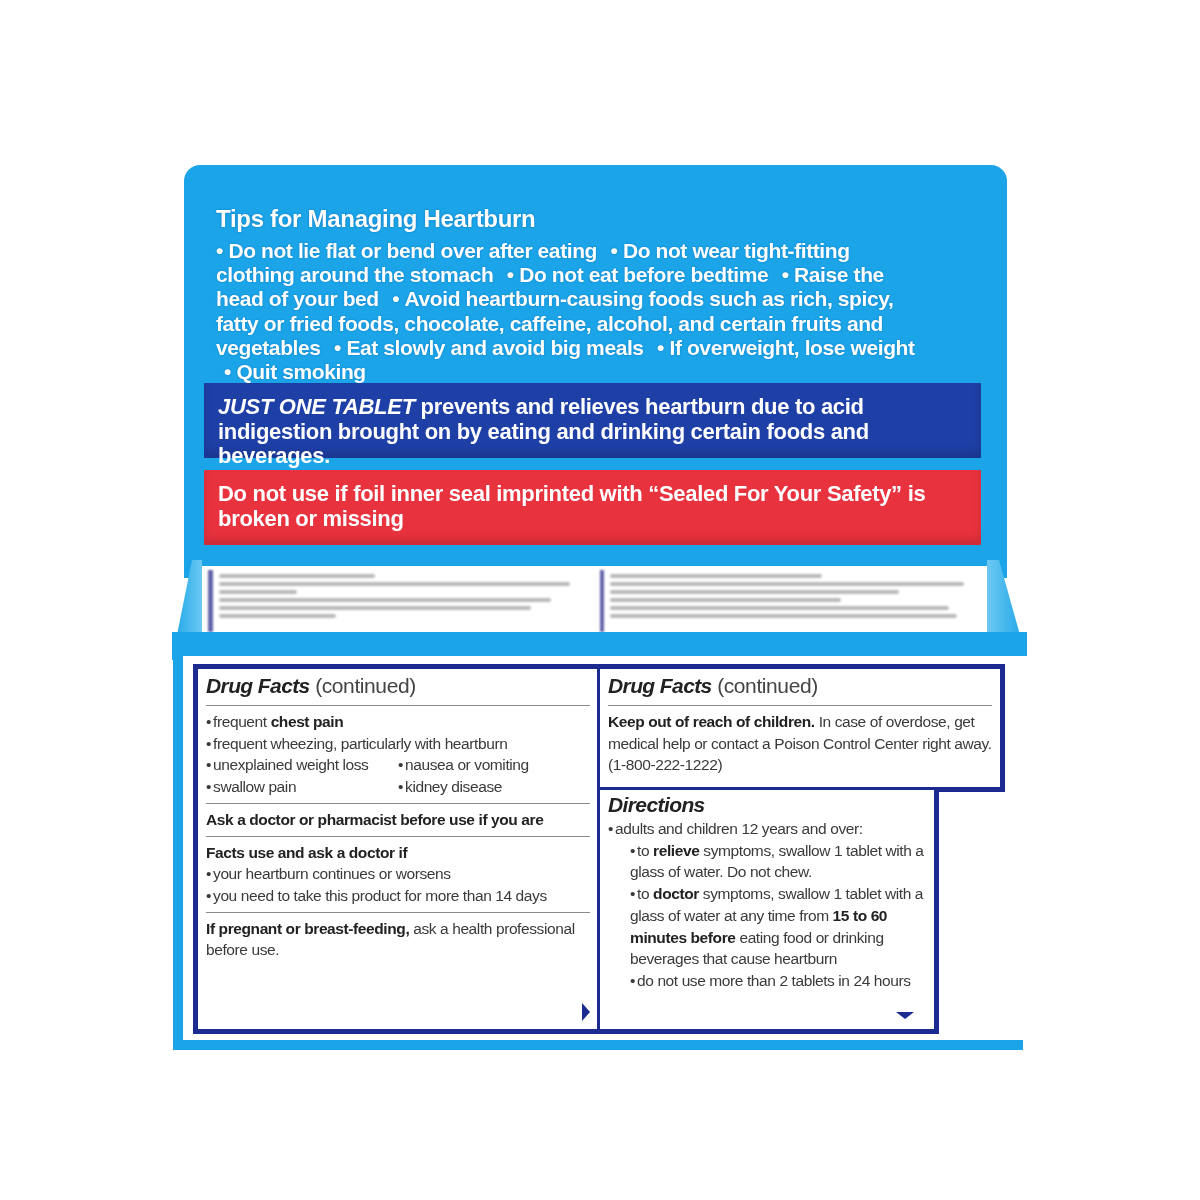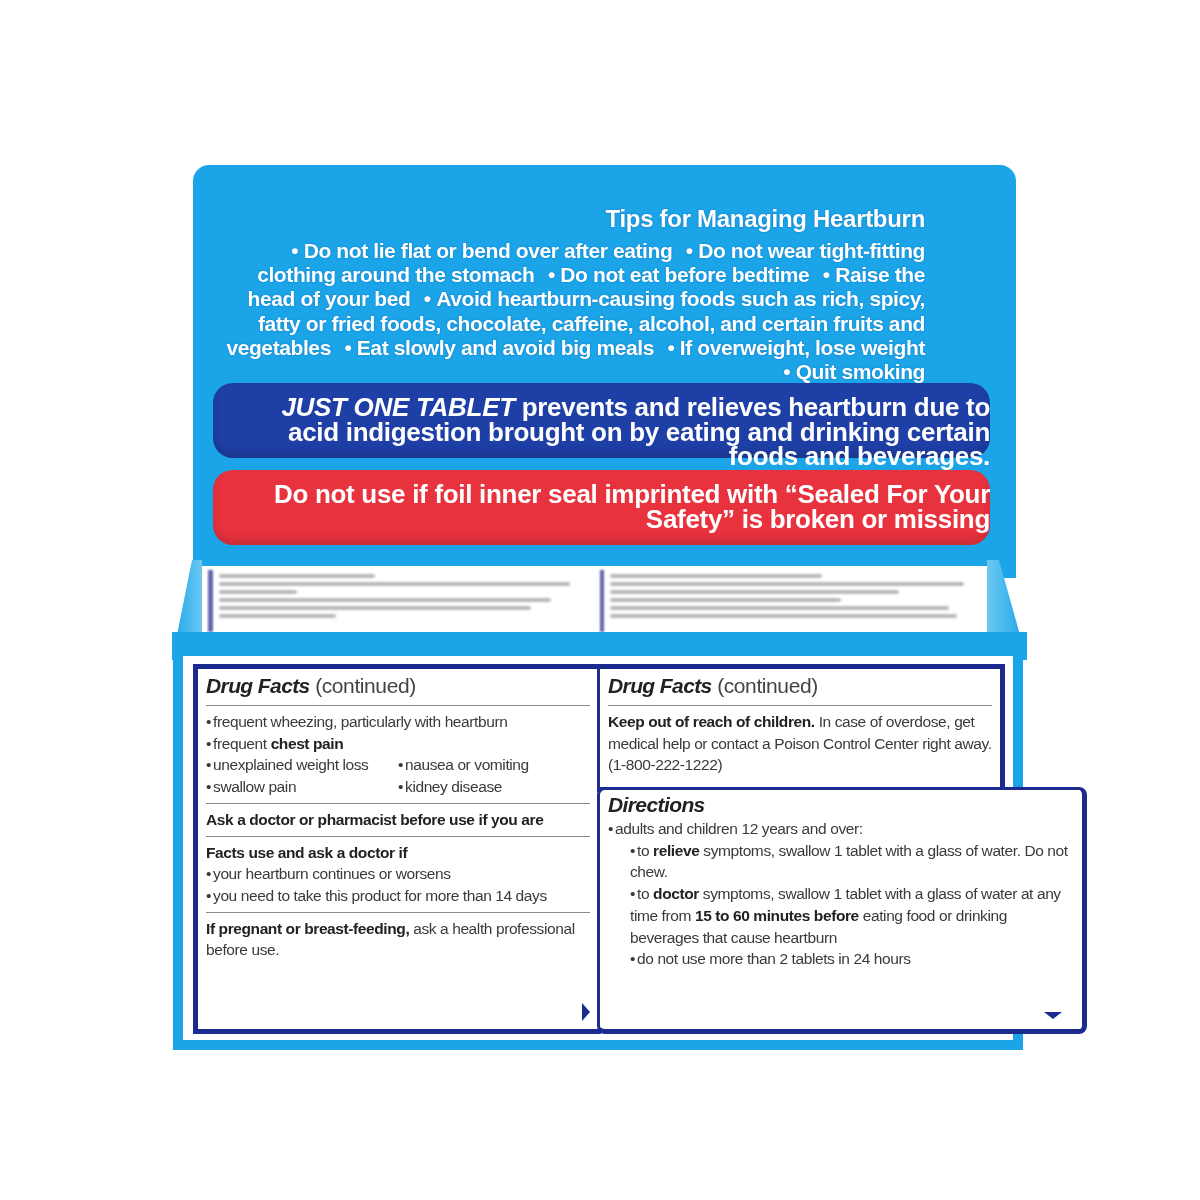--- a/index.html
+++ b/index.html
@@ -1,33 +1,33 @@
 <!DOCTYPE html>
 <html><head>
 <meta charset="utf-8">
 <style>
   html, body { margin:0; padding:0; background:#ffffff; }
   body { width:1200px; height:1200px; position:relative; overflow:hidden;
          font-family:"Liberation Sans", sans-serif; }
 
   
-  .flap { position:absolute; left:193px; top:165px; width:823px; height:413px;
-          background:#1ba4e8; border-radius:16px 16px 0 0;text-align:right; }
+  .flap { position:absolute; left:184px; top:165px; width:823px; height:413px;
+          background:#1ba4e8; border-radius:16px 16px 0 0; }
   .tips { position:absolute; left:32px; top:40px; width:700px; color:#fff; }
   .tips h2 { margin:0 0 6px 0; font-size:24px; font-weight:bold; letter-spacing:-0.3px;
              text-shadow:0 0 2px rgba(0,60,140,0.5); }
   .tips p { margin:0; font-size:21px; line-height:24.2px; font-weight:bold; letter-spacing:-0.4px;
             text-shadow:0 0 2px rgba(0,60,140,0.4); }
   .tips .tip { white-space:normal; }
   .tips .tip::before { content:"\2022\00a0"; }
   .tips .tip + .tip { margin-left:8px; }
 
   .banner { position:absolute; left:20px; width:777px; color:#fff; font-weight:bold;
-            border-radius:20px; padding:12px 0 0 14px; box-sizing:border-box;
-            font-size:26px; line-height:24.5px; letter-spacing:-0.3px;}
+            border-radius:1px; padding:12px 0 0 14px; box-sizing:border-box;
+            font-size:22px; line-height:24.5px; letter-spacing:-0.3px;}
   .banner.blue { top:218px; height:75px; background:#1e3fa6;
                  box-shadow:inset 0 -6px 8px rgba(0,0,0,0.15); }
   .banner.red  { top:305px; height:75px; background:#e8323e;
                  box-shadow:inset 0 -6px 8px rgba(0,0,0,0.12); }
   .banner .em { font-style:italic; }
 
   
   .tray { position:absolute; left:172px; top:560px; width:855px; height:100px; }
   .tray .back { position:absolute; left:28px; top:6px; width:800px; height:70px; background:#fff; }
   .tray .blur { position:absolute; top:10px; height:62px; filter:blur(1.2px); opacity:0.75; }
@@ -35,25 +35,25 @@
   .tray .blur.r { left:428px; width:385px; border-left:4px solid #2c2f8e; border-right:5px solid #1e2a8a; }
   .tray .blur .ln { height:4px; margin:4px 6px; background:#555; opacity:0.55; border-radius:2px; }
   .tray .rimL { position:absolute; left:0; top:0; width:30px; height:100px;
                 background:linear-gradient(90deg,#1ba4e8,#6cc8f2); clip-path:polygon(20px 0,30px 0,30px 100px,0 100px); }
   .tray .rimR { position:absolute; right:0; top:0; width:40px; height:100px;
                 background:linear-gradient(90deg,#6cc8f2,#1ba4e8); clip-path:polygon(0 0,12px 0,40px 100px,0 100px); }
   .tray .lip { position:absolute; left:0; top:72px; width:855px; height:28px; background:#1ba4e8; }
 
   
   .front { position:absolute; left:173px; top:648px; width:850px; height:402px; background:#1ba4e8; }
-  .front .inner { position:absolute; left:10px; top:8px; width:830px; height:384px; background:#fff; }
+  .front .inner { position:absolute; left:10px; top:8px; width:830px; height:384px; background:#fff;padding-left:42px; }
   .panel { position:absolute; background:#fff; border:5px solid #1b2b8f; box-sizing:border-box; }
   .panel.left { left:10px; top:8px; width:408px; height:370px; border-right-width:3px; }
   .panel.rt { left:414px; top:8px; width:408px; height:128px; border-left-width:3px; border-bottom-width:5px;}
-  .panel.rb { left:414px; top:131px; width:490px; height:247px; border-left-width:3px; border-top-width:3px;border-radius:8px;}
+  .panel.rb { left:414px; top:131px; width:342px; height:247px; border-left-width:3px; border-top-width:3px;}
 
   .df { font-family:"Liberation Sans Narrow","Liberation Sans", sans-serif; color:#3a3a3a;
         font-size:15.5px; line-height:21.7px; letter-spacing:-0.4px; }
   .hd { font-size:21px; line-height:26px; color:#222; margin:4px 0 6px 0; }
   .hd .it { font-style:italic; font-weight:bold; letter-spacing:-0.6px; }
   .hd .co { font-weight:normal; color:#444; }
   .rule { border-top:1.5px solid #8a8a8a; margin:0; }
   .sec { padding:5px 0 5px 0; }
   .b { font-weight:bold; color:#222; }
   .bl::before { content:"\2022"; margin-right:2px; }
@@ -120,22 +120,22 @@
   <div class="inner">
 
     <div class="panel left df">
       <div class="pad">
         <div class="hd">
           <span class="it">Drug Facts</span>
           <span class="co">(continued)</span>
         </div>
         <div class="rule"></div>
         <div class="sec">
+          <div class="bl"><span>frequent </span><span class="b">chest pain</span></div>
           <div class="bl">frequent wheezing, particularly with heartburn</div>
-          <div class="bl"><span>frequent </span><span class="b">chest pain</span></div>
           <div class="twocol">
             <div class="bl">unexplained weight loss</div>
             <div class="bl">nausea or vomiting</div>
           </div>
           <div class="twocol">
             <div class="bl">swallow pain</div>
             <div class="bl">kidney disease</div>
           </div>
         </div>
         <div class="rule"></div>

